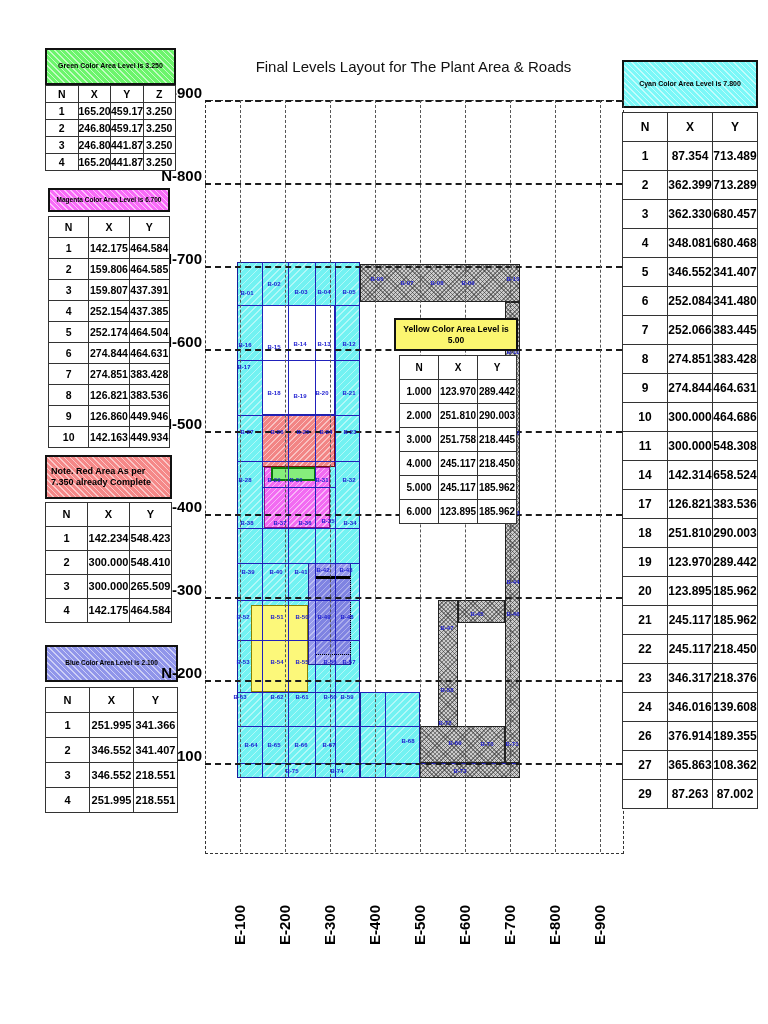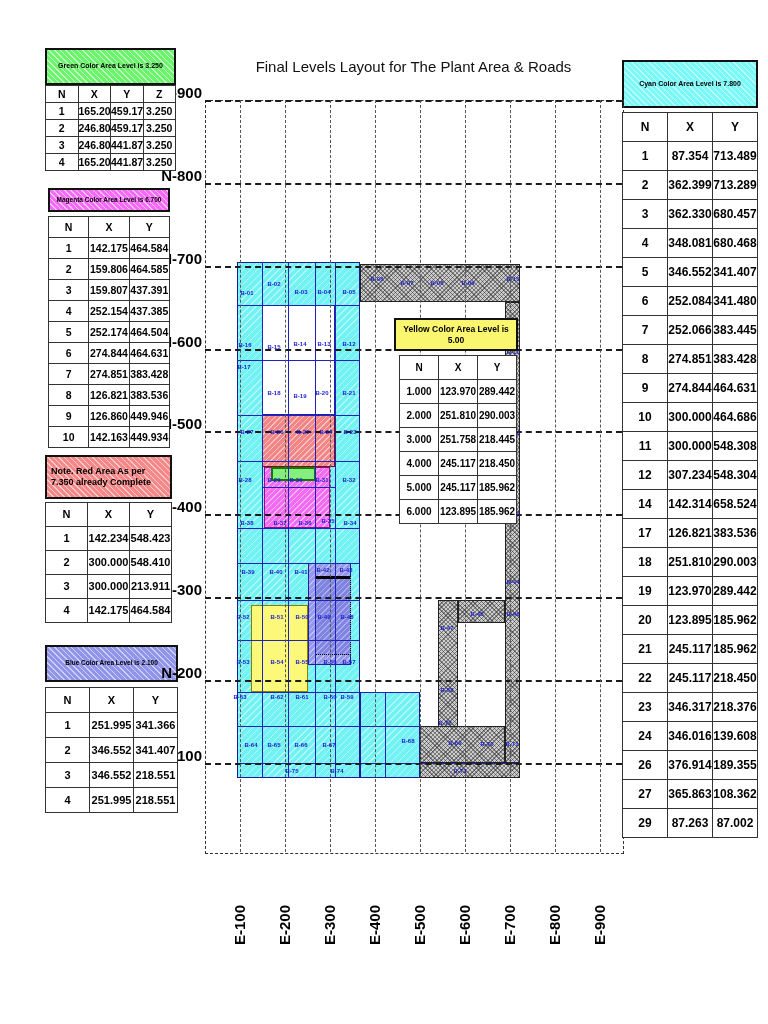--- a/index.html
+++ b/index.html
@@ -185,21 +185,21 @@
           <td>548.423</td>
         </tr>
         <tr>
           <td>2</td>
           <td>300.000</td>
           <td>548.410</td>
         </tr>
         <tr>
           <td>3</td>
           <td>300.000</td>
-          <td>213.911</td>
+          <td>265.509</td>
         </tr>
         <tr>
           <td>4</td>
           <td>142.175</td>
           <td>464.584</td>
         </tr>
       </tbody>
     </table>
 
   <div class="hdrbox hz-blue hdr-blue">Blue Color Area Level is 2.100</div>
@@ -292,25 +292,20 @@
         </tr>
         <tr>
           <td>10</td>
           <td>300.000</td>
           <td>464.686</td>
         </tr>
         <tr>
           <td>11</td>
           <td>300.000</td>
           <td>548.308</td>
-        </tr>
-        <tr>
-          <td>12</td>
-          <td>307.234</td>
-          <td>548.304</td>
         </tr>
         <tr>
           <td>14</td>
           <td>142.314</td>
           <td>658.524</td>
         </tr>
         <tr>
           <td>17</td>
           <td>126.821</td>
           <td>383.536</td>

